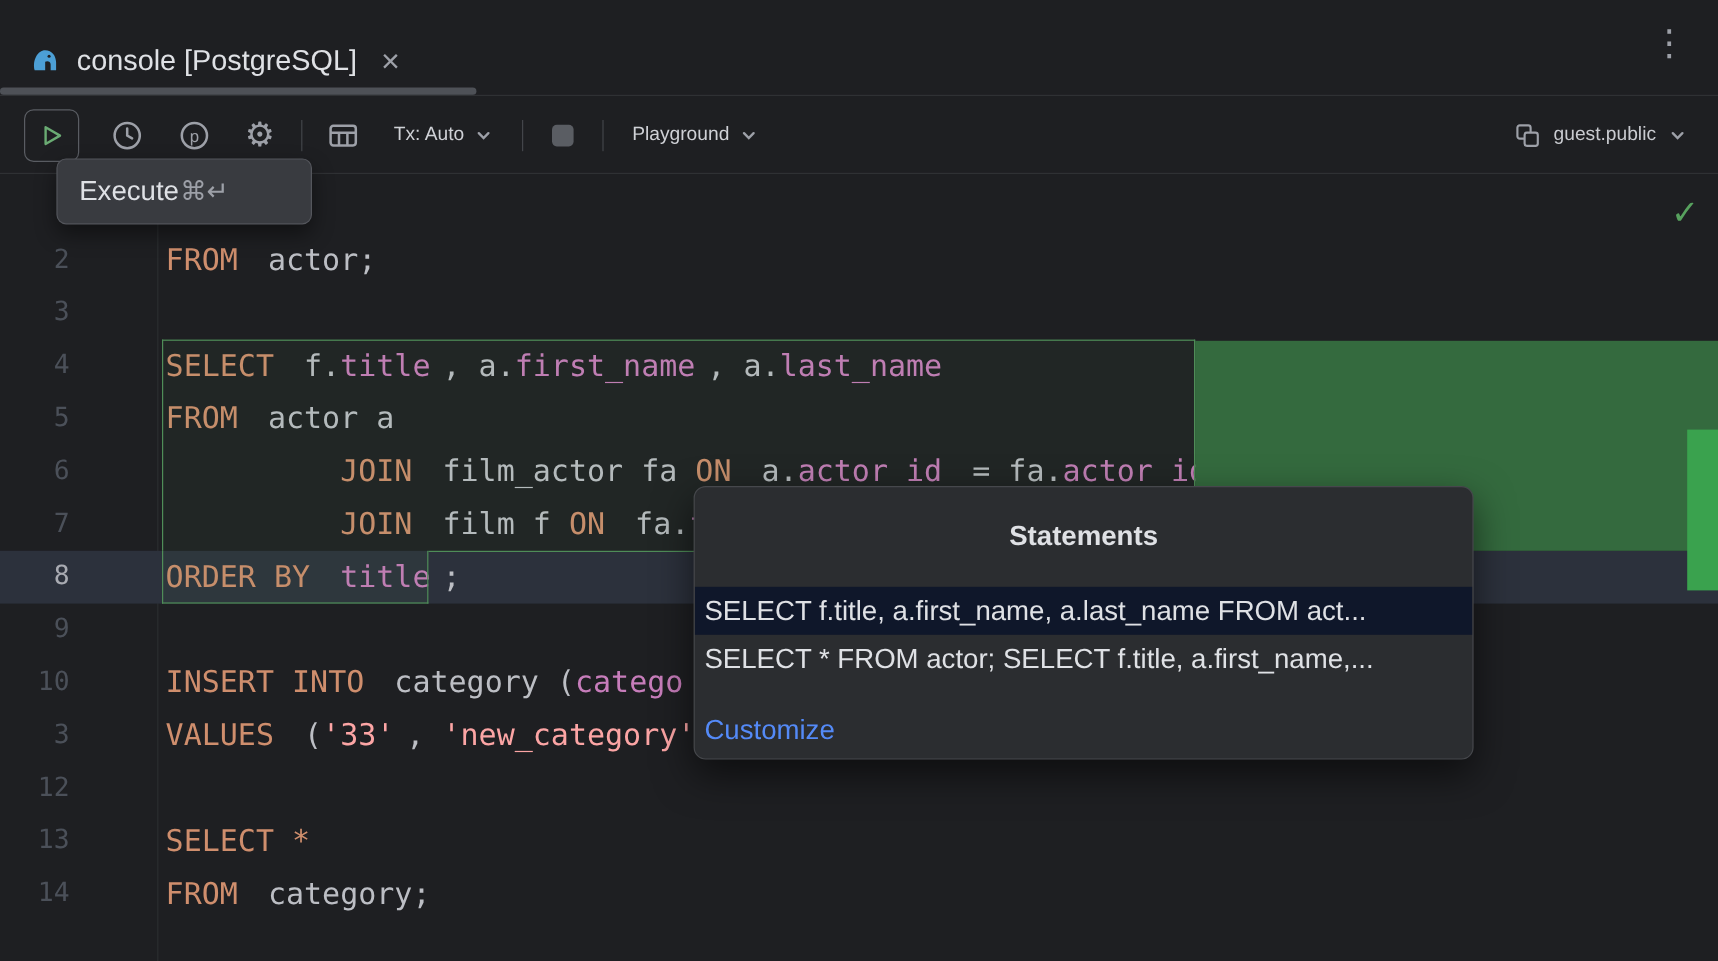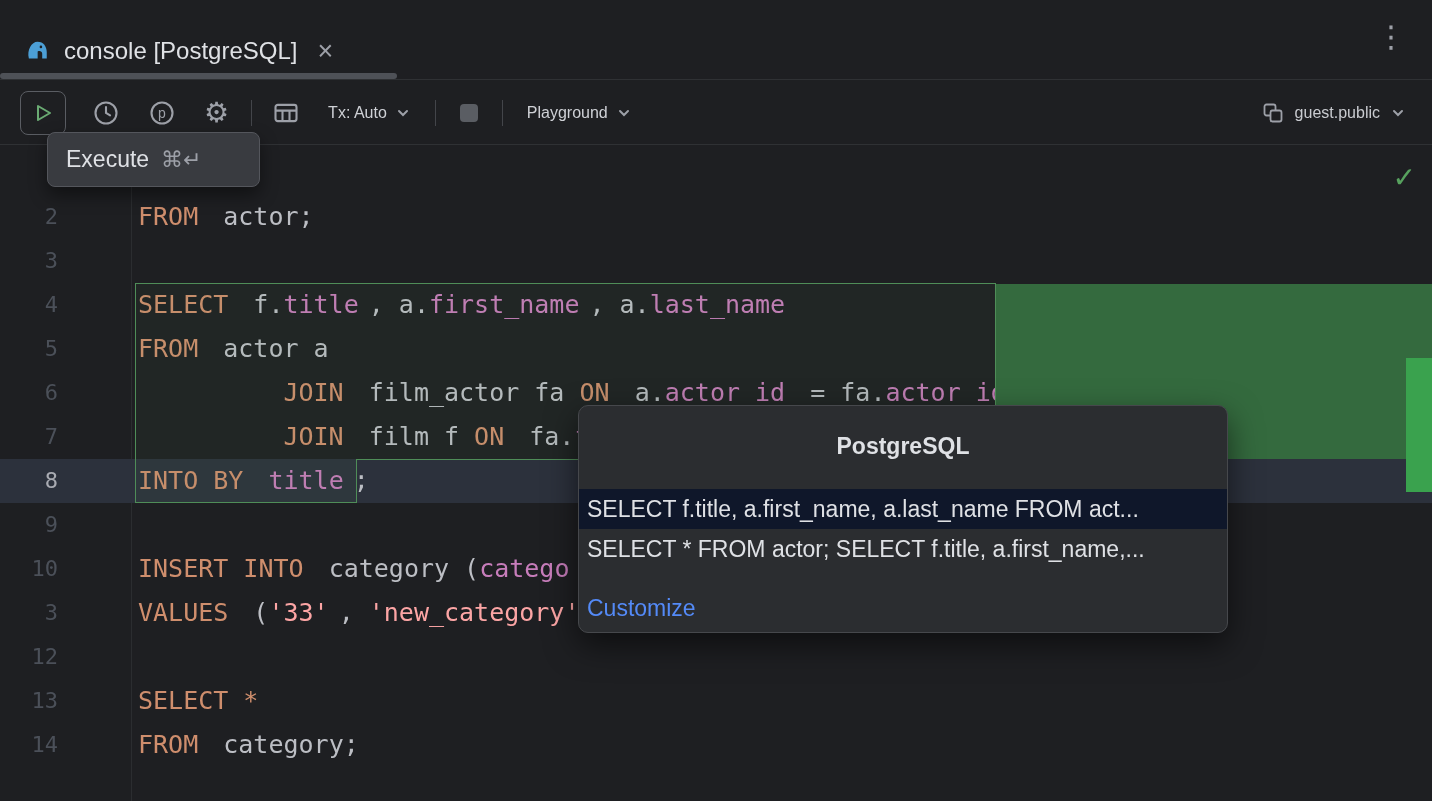--- a/index.html
+++ b/index.html
@@ -51,21 +51,21 @@
                   border:1px solid #4f8d58; border-top:none; background:rgba(79,141,88,0.07); pointer-events:none; }
   .stmt-box-joint{ position:absolute; left:357px; top:313px; width:639px; height:1px; background:#4f8d58; pointer-events:none; }
   .stmt-fill-right{ position:absolute; left:996px; top:138px; width:436px; height:175px; background:#346a3e; }
   .stripe-green{ position:absolute; right:0; top:212px; width:26px; height:134px; background:#3aa24e; }
   .inspect-check{ position:absolute; right:16px; top:18px; font-size:28px; color:#57a15e; line-height:1; }
 
   
   .tooltip{ position:absolute; left:47px; top:132px; width:213px; height:55px; z-index:30;
             background:#393b40; border:1px solid #54565c; border-radius:8px;
             box-shadow:0 8px 18px rgba(0,0,0,0.45);
-            display:flex; align-items:center; padding:0 18px; gap:12px;text-align:right; }
+            display:flex; align-items:center; padding:0 18px; gap:1px;text-align:right; }
   .tooltip-label{ color:#dfe1e5; font-size:23px; }
   .tooltip-shortcut{ color:#9da0a8; font-size:22px; }
 
   
   .popup{ position:absolute; left:578px; top:405px; width:650px; height:228px; z-index:20;
           background:#2b2d30; border:1px solid #46484c; border-radius:10px;
           box-shadow:0 12px 32px rgba(0,0,0,0.55); overflow:hidden; }
   .popup-title{ margin-top:22px; height:36px; line-height:36px; text-align:center;
                 color:#dfe1e5; font-weight:bold; font-size:23px; }
   .popup-list{ margin-top:25px; }
@@ -172,21 +172,21 @@
   <div class="editor">
     <div class="gutter-border"></div>
     <div class="code-rows">
         <div class="code-row"><span class="gutter-num">1</span><span class="code-text"></span></div>
         <div class="code-row"><span class="gutter-num">2</span><span class="code-text"><span class="tok-kw">FROM</span><span class="tok-pl"> actor;</span></span></div>
         <div class="code-row"><span class="gutter-num">3</span><span class="code-text"></span></div>
         <div class="code-row"><span class="gutter-num">4</span><span class="code-text"><span class="tok-kw">SELECT</span><span class="tok-pl"> f.</span><span class="tok-col">title</span><span class="tok-pl">, a.</span><span class="tok-col">first_name</span><span class="tok-pl">, a.</span><span class="tok-col">last_name</span></span></div>
         <div class="code-row"><span class="gutter-num">5</span><span class="code-text"><span class="tok-kw">FROM</span><span class="tok-pl"> actor a</span></span></div>
         <div class="code-row"><span class="gutter-num">6</span><span class="code-text"><span class="tok-pl">         </span><span class="tok-kw">JOIN</span><span class="tok-pl"> film_actor fa </span><span class="tok-kw">ON</span><span class="tok-pl"> a.</span><span class="tok-col">actor_id</span><span class="tok-pl"> = fa.</span><span class="tok-col">actor_id</span></span></div>
         <div class="code-row"><span class="gutter-num">7</span><span class="code-text"><span class="tok-pl">         </span><span class="tok-kw">JOIN</span><span class="tok-pl"> film f </span><span class="tok-kw">ON</span><span class="tok-pl"> fa.</span><span class="tok-col">f</span></span></div>
-        <div class="code-row active"><span class="gutter-num">8</span><span class="code-text"><span class="tok-kw">INTO BY</span><span class="tok-pl"> </span><span class="tok-col">title</span><span class="tok-pl">;</span></span></div>
+        <div class="code-row active"><span class="gutter-num">8</span><span class="code-text"><span class="tok-kw">ORDER BY</span><span class="tok-pl"> </span><span class="tok-col">title</span><span class="tok-pl">;</span></span></div>
         <div class="code-row"><span class="gutter-num">9</span><span class="code-text"></span></div>
         <div class="code-row"><span class="gutter-num">10</span><span class="code-text"><span class="tok-kw">INSERT INTO</span><span class="tok-pl"> category (</span><span class="tok-col">catego</span></span></div>
         <div class="code-row"><span class="gutter-num">3</span><span class="code-text"><span class="tok-kw">VALUES</span><span class="tok-pl"> (</span><span class="tok-str">'33'</span><span class="tok-pl">, </span><span class="tok-str">'new_category'</span></span></div>
         <div class="code-row"><span class="gutter-num">12</span><span class="code-text"></span></div>
         <div class="code-row"><span class="gutter-num">13</span><span class="code-text"><span class="tok-kw">SELECT</span><span class="tok-kw"> *</span></span></div>
         <div class="code-row"><span class="gutter-num">14</span><span class="code-text"><span class="tok-kw">FROM</span><span class="tok-pl"> category;</span></span></div>
       </div>
 
     <div class="stmt-fill-right"></div>
     <div class="stmt-box-main"></div>
@@ -196,21 +196,21 @@
     <div class="stripe-green"></div>
     <span class="inspect-check">✓</span>
   </div>
 
   <div class="tooltip">
     <span class="tooltip-label">Execute</span>
     <span class="tooltip-shortcut">⌘↵</span>
   </div>
 
   <div class="popup">
-    <div class="popup-title">PostgreSQL</div>
+    <div class="popup-title">Statements</div>
     <div class="popup-list">
         <div class="popup-item selected">SELECT f.title, a.first_name, a.last_name FROM act...</div>
         <div class="popup-item">SELECT * FROM actor; SELECT f.title, a.first_name,...</div>
       </div>
     <div class="popup-customize">Customize</div>
   </div>
 
 </div>
 
 </body></html>

